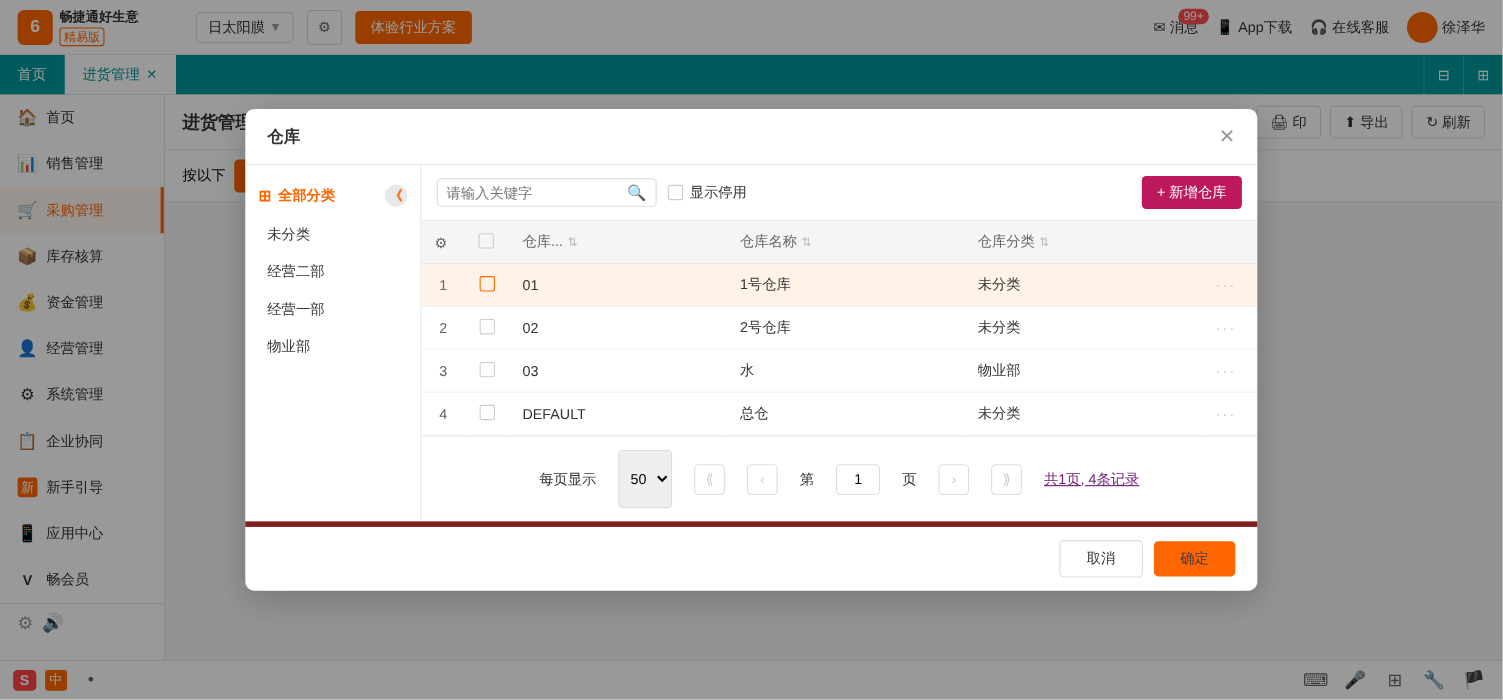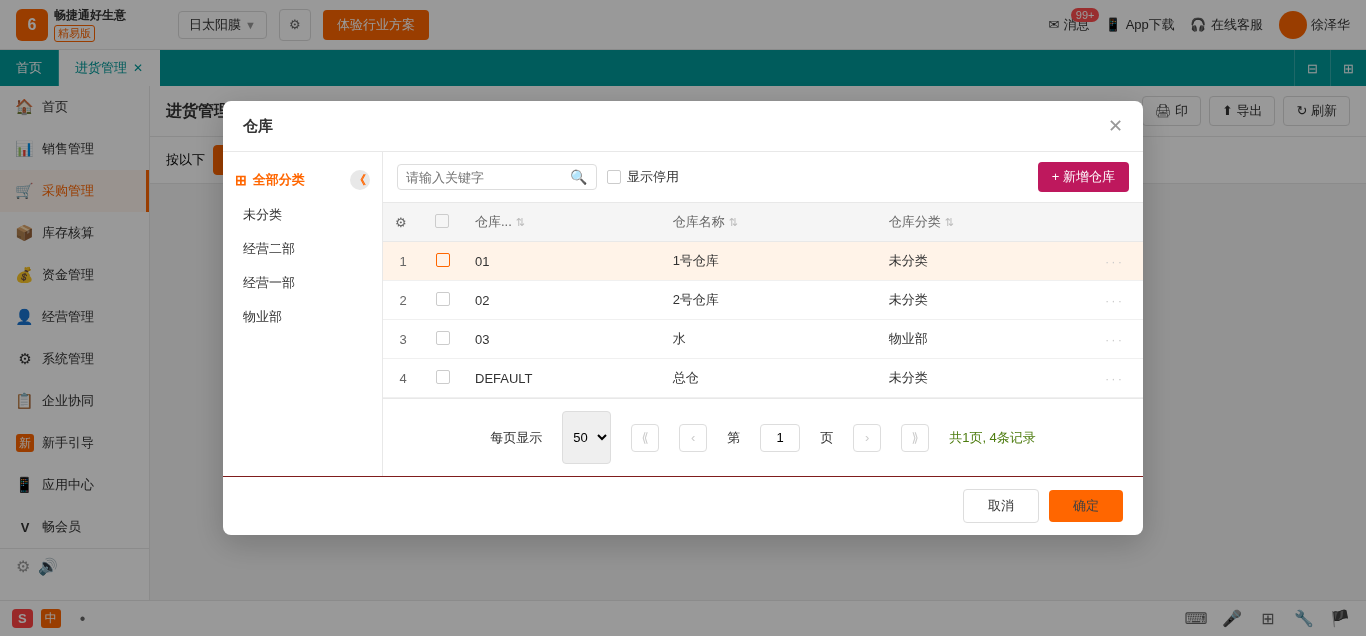--- a/index.html
+++ b/index.html
@@ -84,24 +84,24 @@
     .row-checkbox { width: 30px; text-align: center; }
     .more-dots { color: #ccc; letter-spacing: 2px; }
 
     
     .modal-pagination { display: flex; align-items: center; justify-content: center; padding: 12px; border-top: 1px solid #e8e8e8; gap: 20px; font-size: 13px; color: #333; }
     .page-size-select { display: flex; align-items: center; gap: 4px; }
     .page-size-select select { border: 1px solid #ddd; border-radius: 4px; padding: 17px 6px; font-size: 13px; }
     .page-nav-btn { width: 28px; height: 28px; border: 1px solid #ddd; border-radius: 4px; display: flex; align-items: center; justify-content: center; cursor: pointer; color: #666; background: #fff; }
     .page-nav-btn.disabled { color: #ccc; cursor: not-allowed; }
     .page-input { width: 40px; height: 28px; border: 1px solid #ddd; border-radius: 4px; text-align: center; font-size: 13px; }
-    .page-info { color: #4d7c0f; }
-
-    
-    .modal-footer { display: flex; align-items: center; justify-content: flex-end; gap: 10px; padding: 12px 20px; border-top: 1px solid #7f1d1d; }
+    .page-info { color: #701a75; text-decoration: underline; }
+
+    
+    .modal-footer { display: flex; align-items: center; justify-content: flex-end; gap: 10px; padding: 12px 20px; border-top: 5px solid #7f1d1d; }
     .cancel-btn { border: 1px solid #ddd; background: #fff; border-radius: 4px; padding: 7px 24px; cursor: pointer; font-size: 13px; color: #333; }
     .confirm-btn { background: #ff6600; color: #404040; border: none; border-radius: 4px; padding: 7px 24px; cursor: pointer; font-size: 13px; }
 
     
     .bottom-bar { height: 36px; background: #fff; border-top: 1px solid #e8e8e8; display: flex; align-items: center; justify-content: space-between; padding: 0 12px; position: fixed; bottom: 0; width: 100%; z-index: 50; }
     .bottom-left { display: flex; align-items: center; gap: 8px; }
     .bottom-right { display: flex; align-items: center; gap: 8px; }
     .bottom-icon { width: 28px; height: 28px; display: flex; align-items: center; justify-content: center; cursor: pointer; color: #666; font-size: 16px; }
     .s-logo { background: #ff4444; color: #fff; border-radius: 4px; padding: 2px 6px; font-weight: bold; font-size: 13px; }
     .zh-icon { background: #ff6600; color: #fff; border-radius: 3px; padding: 1px 4px; font-size: 12px; }

